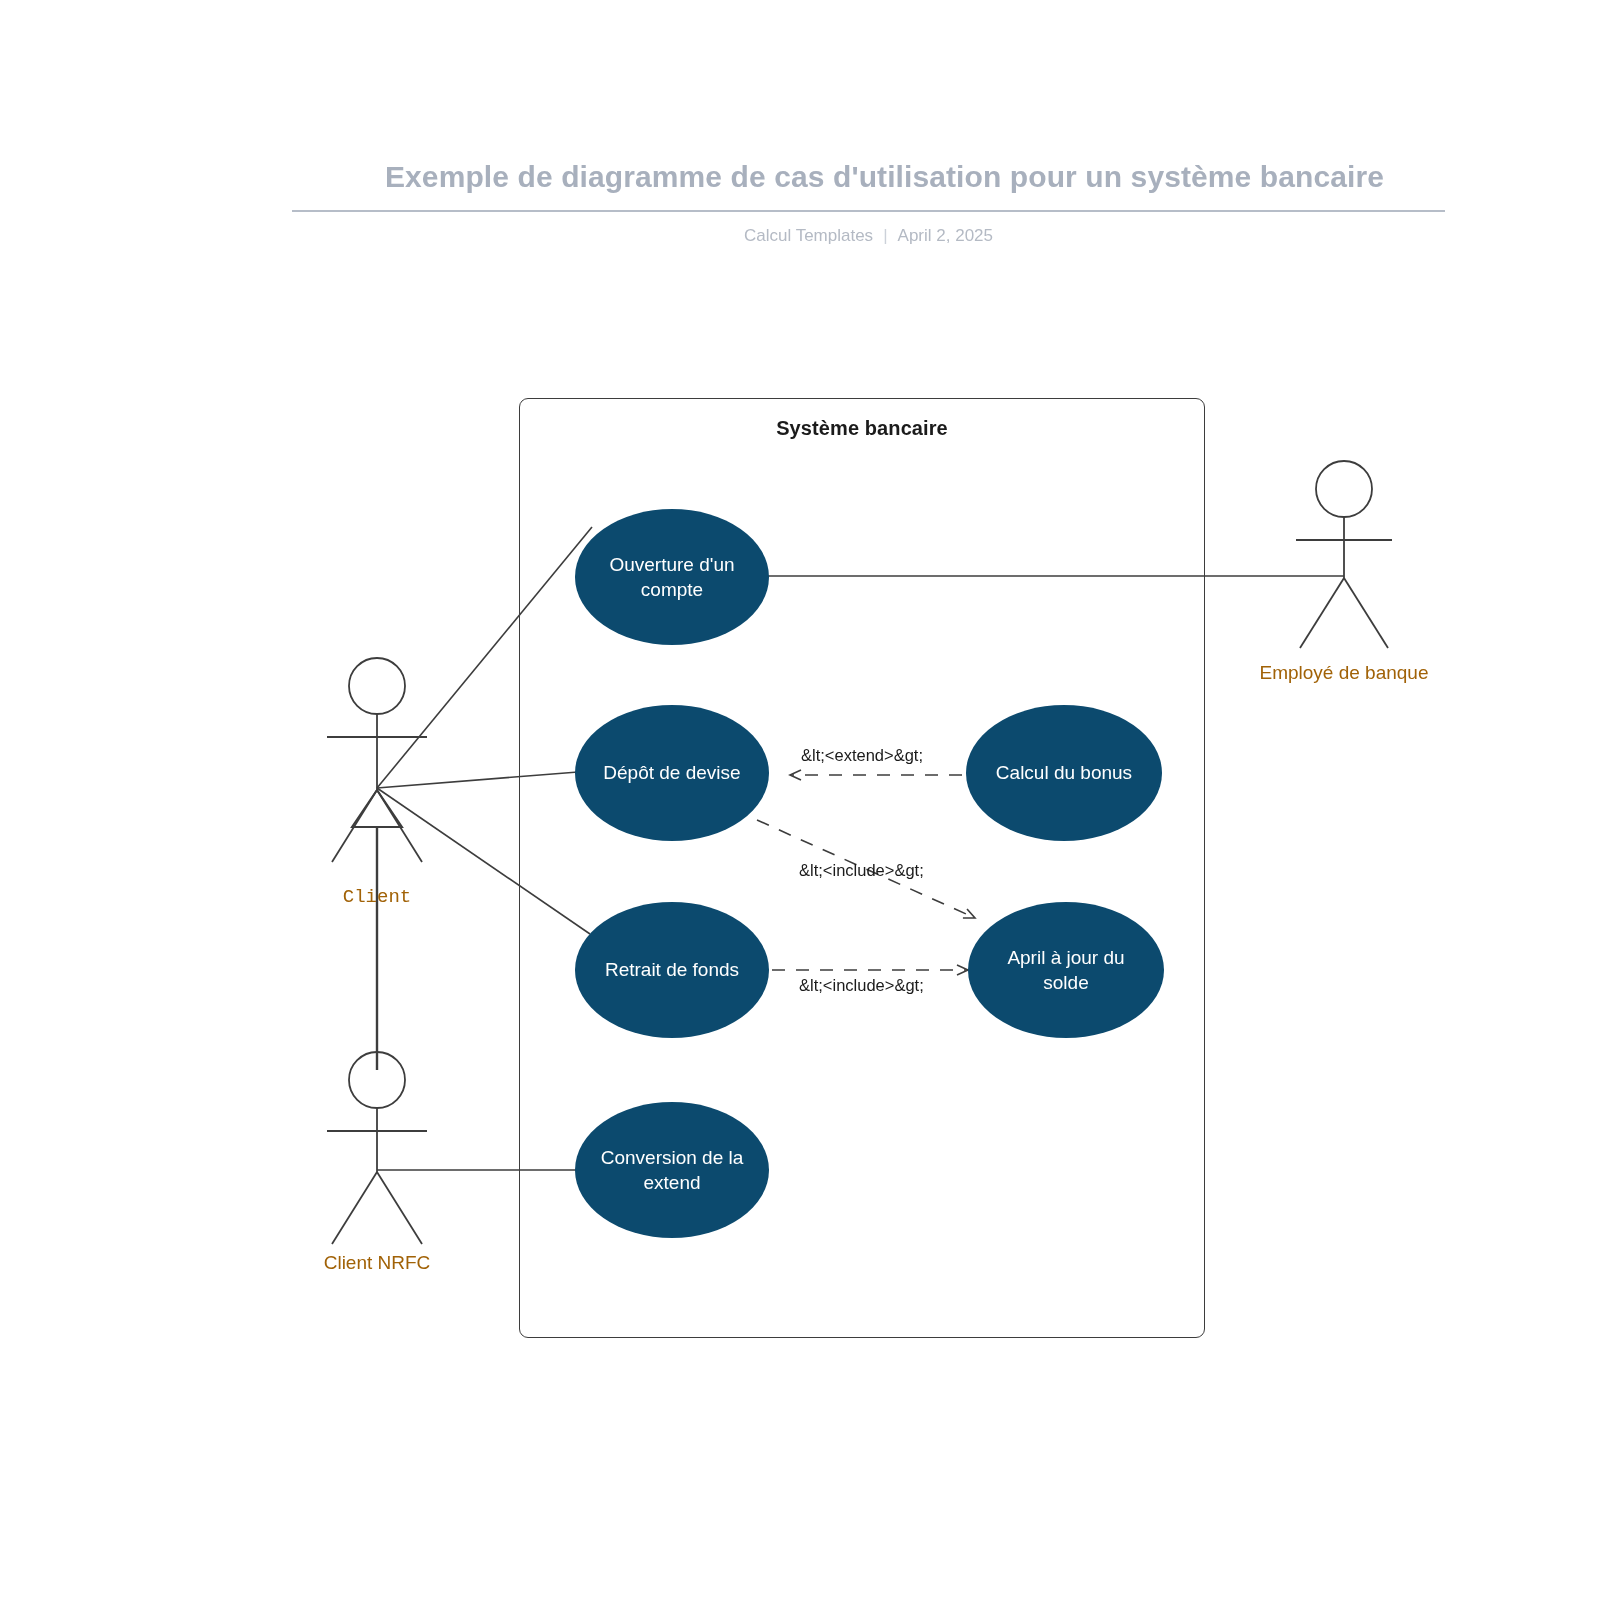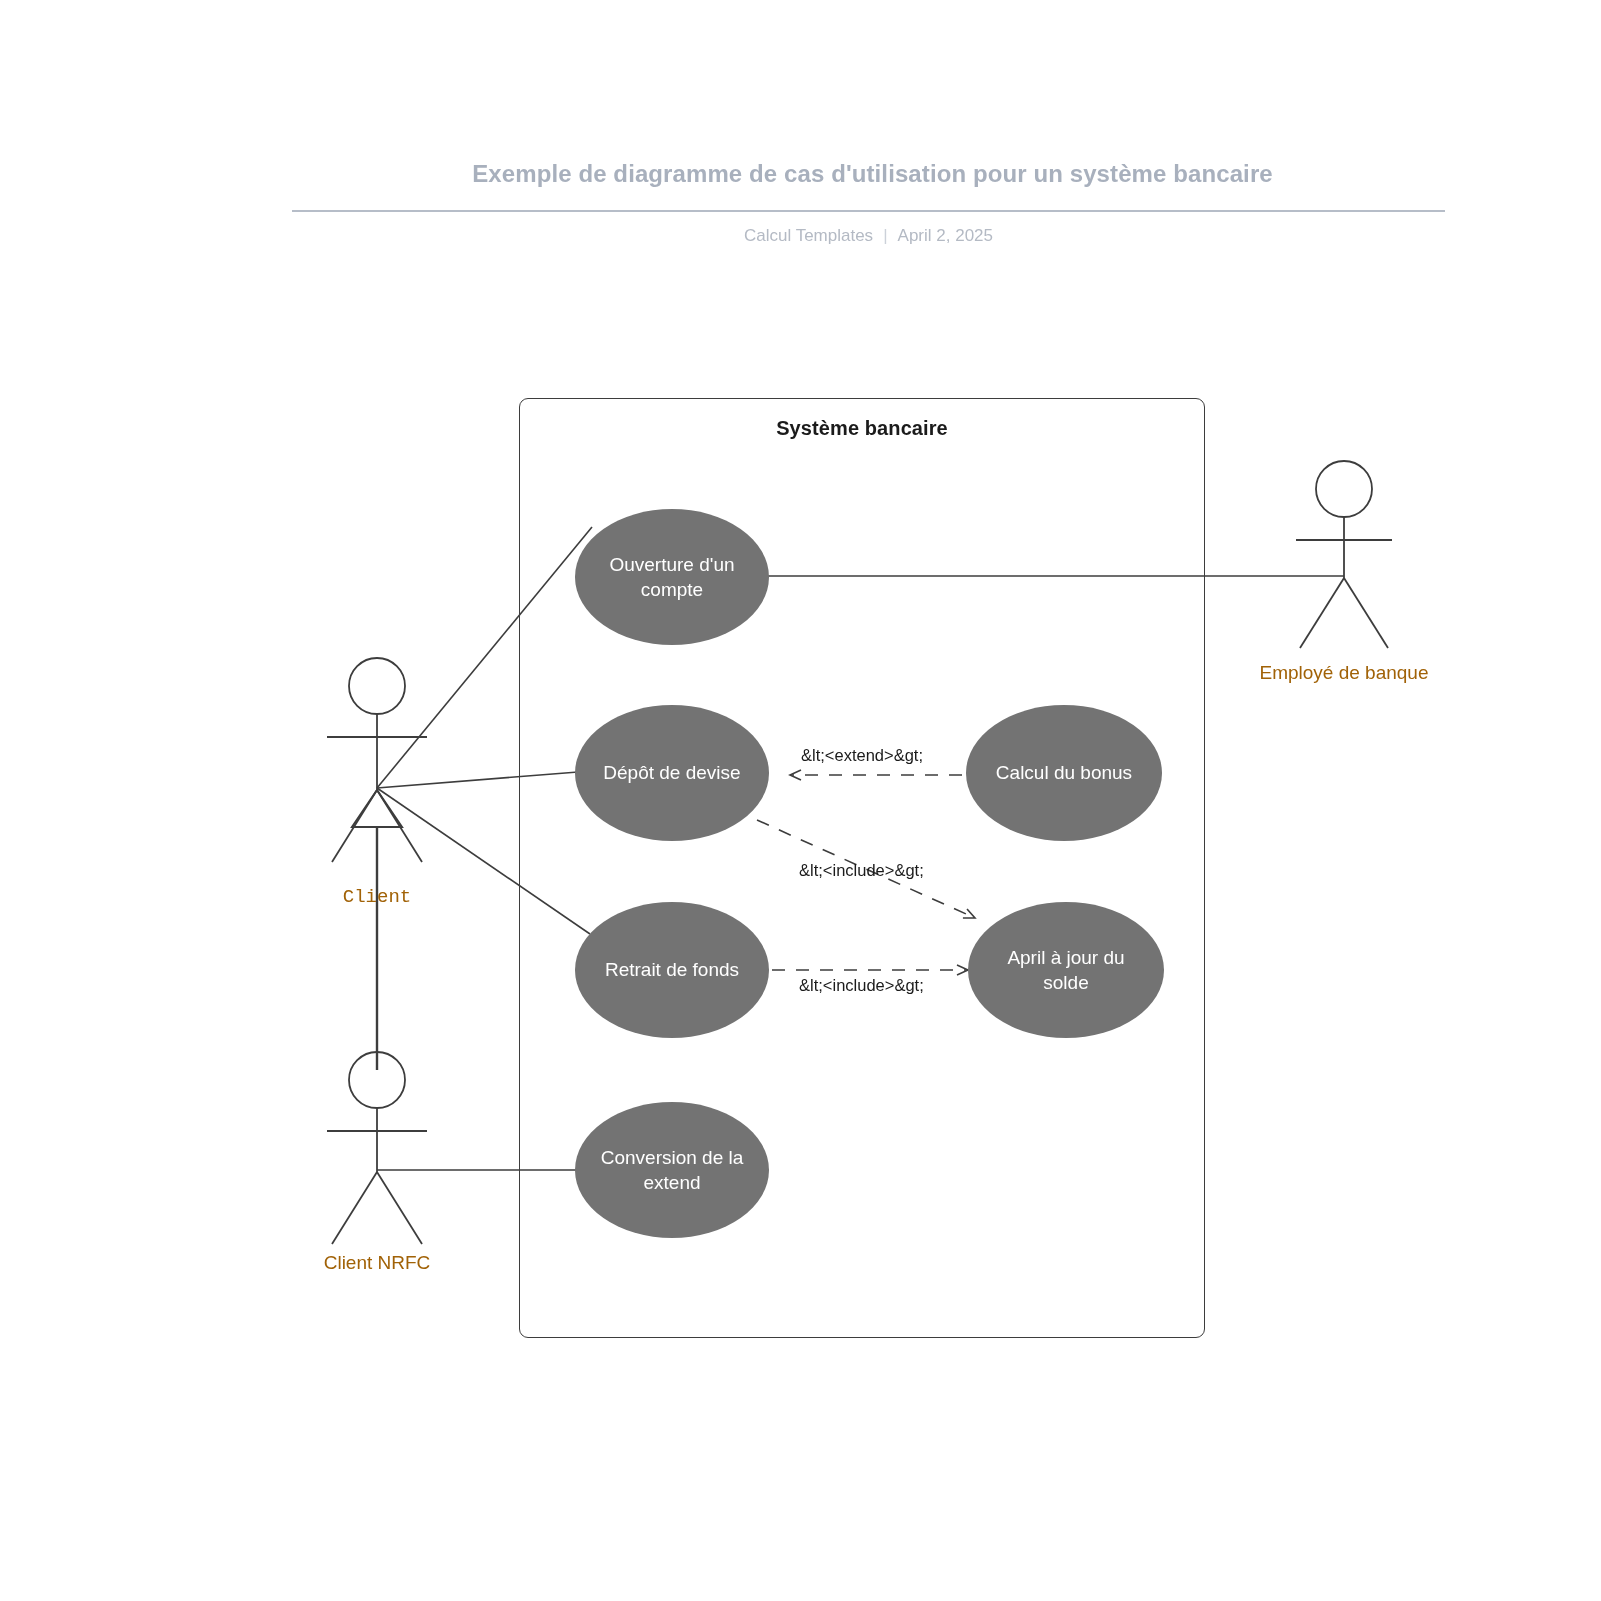--- a/index.html
+++ b/index.html
@@ -23,25 +23,25 @@
   
   #header {
     position: absolute;
     left: 292px;
     top: 160px;
     width: 1153px;
     height: 110px;
   }
   #doc-title {
     position: absolute;
-    left: 4px;
+    left: 16px;
     top: 0;
     width: 1153px;
     text-align: center;
-    font-size: 24px;
+    font-size: 30px;
     font-weight: bold;
     color: #a8b0bd;
     letter-spacing: 0.1px;
     white-space: nowrap;
   }
   #title-rule {
     position: absolute;
     left: 0;
     top: 50px;
     width: 1153px;
@@ -102,21 +102,21 @@
     text-align: center;
     font-size: 20px;
     font-weight: bold;
     color: #1b1b1b;
     letter-spacing: 0.1px;
   }
 
   
   .usecase {
     position: absolute;
-    background: #737373;
+    background: #0c4a6e;
     border-radius: 50%;
     display: flex;
     align-items: center;
     justify-content: center;
     text-align: center;
     color: #ffffff;
     font-size: 19px;
     line-height: 1.32;
     padding: 0 16px;
     box-sizing: border-box;

